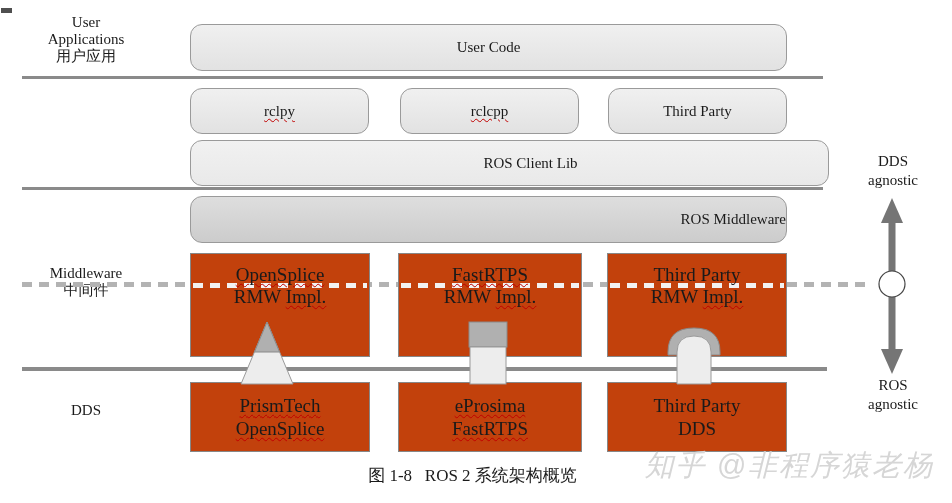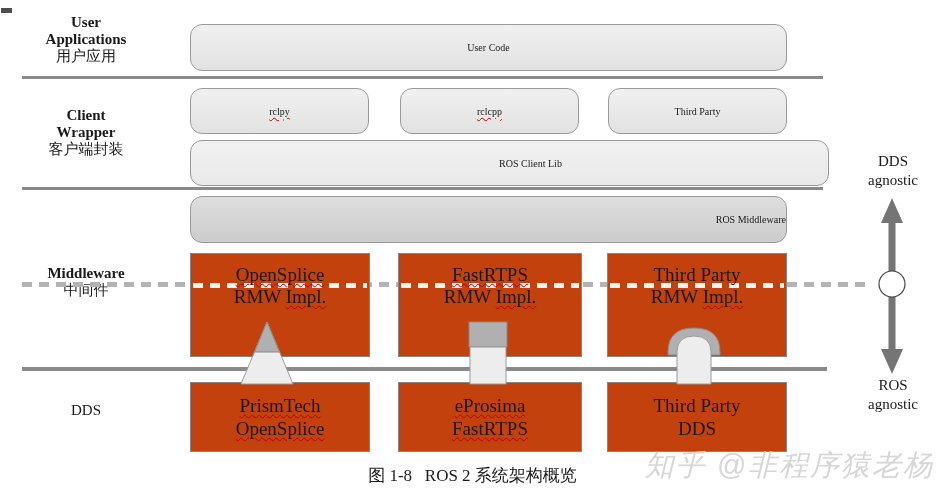--- a/index.html
+++ b/index.html
@@ -4,29 +4,29 @@
 <style>
   html,body { margin:0; padding:0; background:#fff; }
   #canvas {
     position:relative; width:952px; height:503px; background:#fff;
     font-family:"Liberation Serif", serif; color:#1a1a1a; overflow:hidden;
   }
   .abs { position:absolute; }
 
   
   .layer-label { width:172px; left:0; text-align:center; font-size:15px; line-height:17px; }
-  .layer-label .en { font-weight:bold; }
+  .layer-label .en { font-weight:normal; }
   .layer-label .zh { font-weight:normal; }
 
   
   .rbox {
     border:1px solid #9a9a9a; border-radius:12px;
     background:linear-gradient(#f0f0f0,#e2e2e2);
     display:flex; align-items:center; justify-content:center;
-    font-size:10px; z-index:2;
+    font-size:15px; z-index:2;
   }
   .rbox.light { background:linear-gradient(#f1f1f1,#e9e9e9); }
   .rbox.dark  { background:linear-gradient(#dedede,#cccccc); }
 
   
   .sbox {
     border:1.5px solid #878787; background:#c2410c;
     text-align:center; font-size:19px; line-height:22px; z-index:2;
   }
   .sbox .txt { position:relative; z-index:2; display:block; }
@@ -67,25 +67,20 @@
 <body>
 
 <div id="canvas">
 
   <div id="corner-mark" class="abs"></div>
 
   <div class="abs layer-label" style="top:14px;">
     <div class="en">User</div>
     <div class="en">Applications</div>
     <div class="zh">用户应用</div>
-  </div>
-  <div class="abs layer-label" style="top:107px;">
-    <div class="en">Client</div>
-    <div class="en">Wrapper</div>
-    <div class="zh">客户端封装</div>
   </div>
   <div class="abs layer-label" style="top:265px;">
     <div class="en">Middleware</div>
     <div class="zh">中间件</div>
   </div>
   <div class="abs layer-label" style="top:402px;">
     <div>DDS</div>
   </div>
 
   <div class="abs sep" style="left:22px; top:76px;  width:801px; height:3px;"></div>

